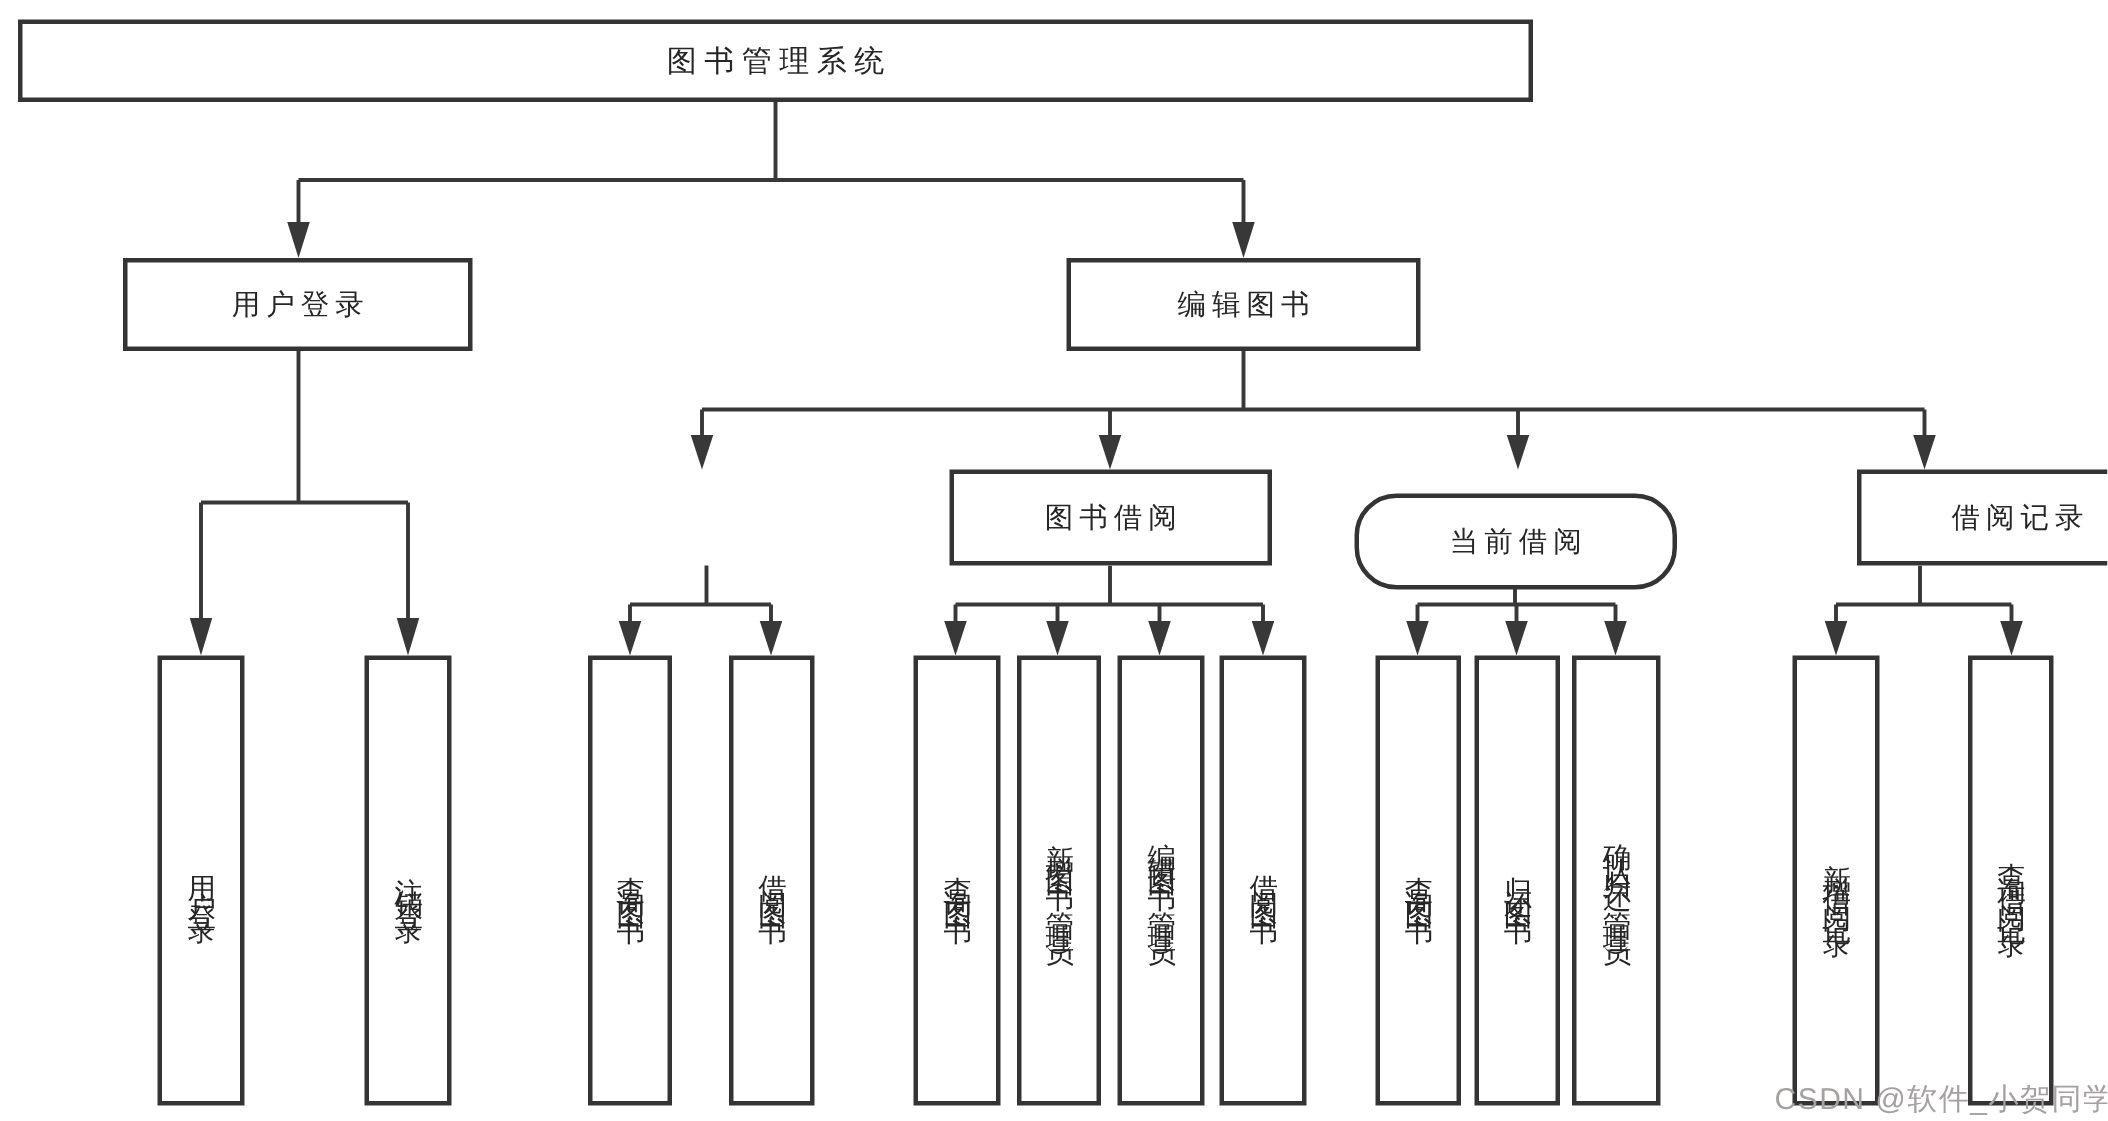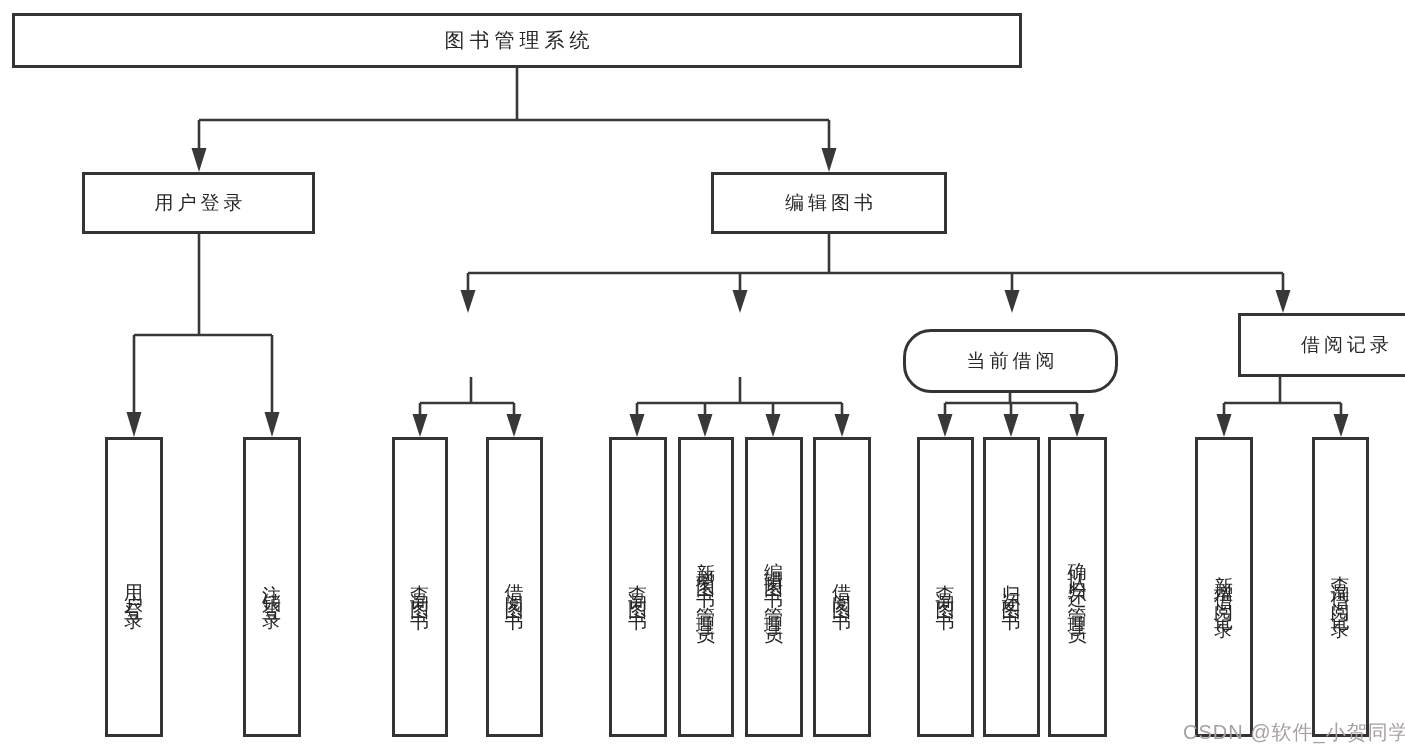--- a/index.html
+++ b/index.html
@@ -139,20 +139,23 @@
     <span>图书管理系统</span>
   </div>
 
   <div class="node hbox pos-l2-0">
     <span>用户登录</span>
   </div>
   <div class="node hbox pos-l2-1">
     <span>编辑图书</span>
   </div>
 
+  <div class="node hbox pos-l3-1">
+    <span>图书借阅</span>
+  </div>
   <div class="node hbox pos-l3-2">
     <span>当前借阅</span>
   </div>
   <div class="node hbox pos-l3-3">
     <span>借阅记录</span>
   </div>
 
   <div class="node vbox pos-l4-0">
     <span>用户登录</span>
   </div>

